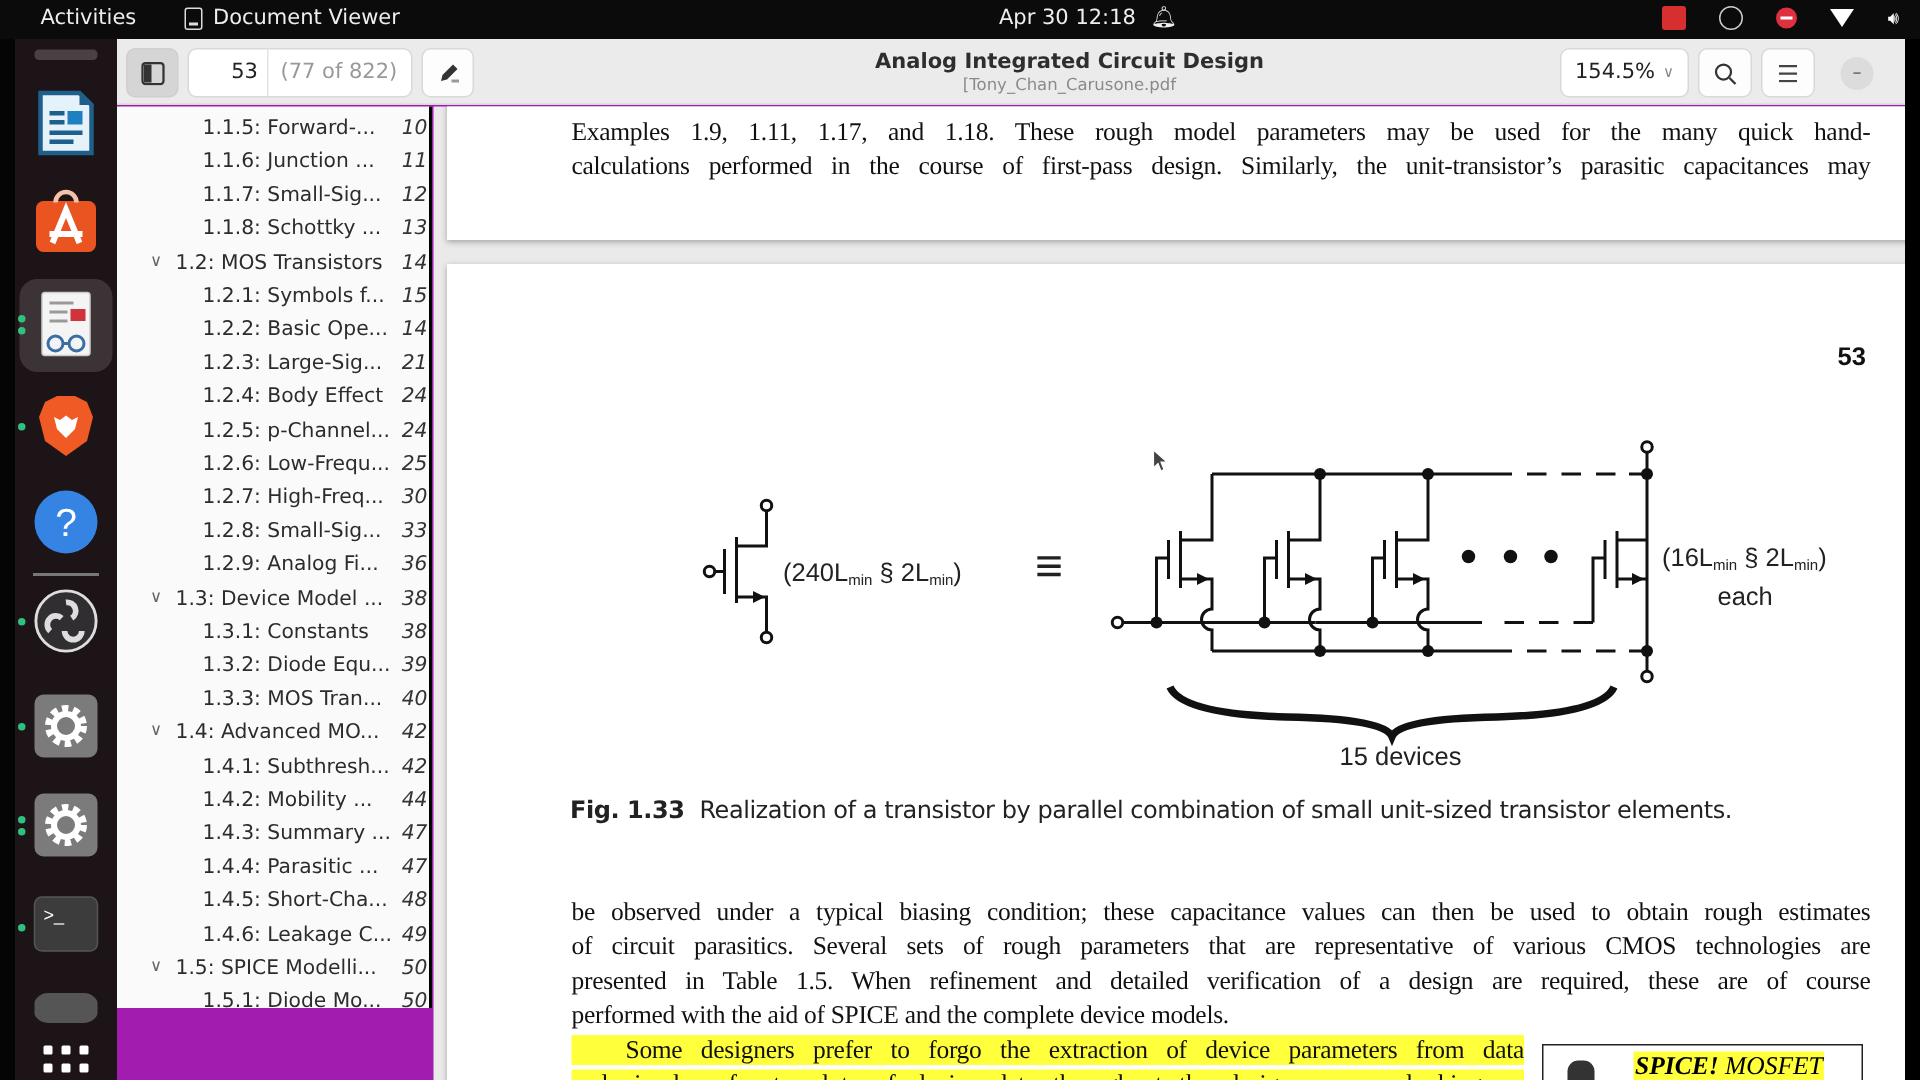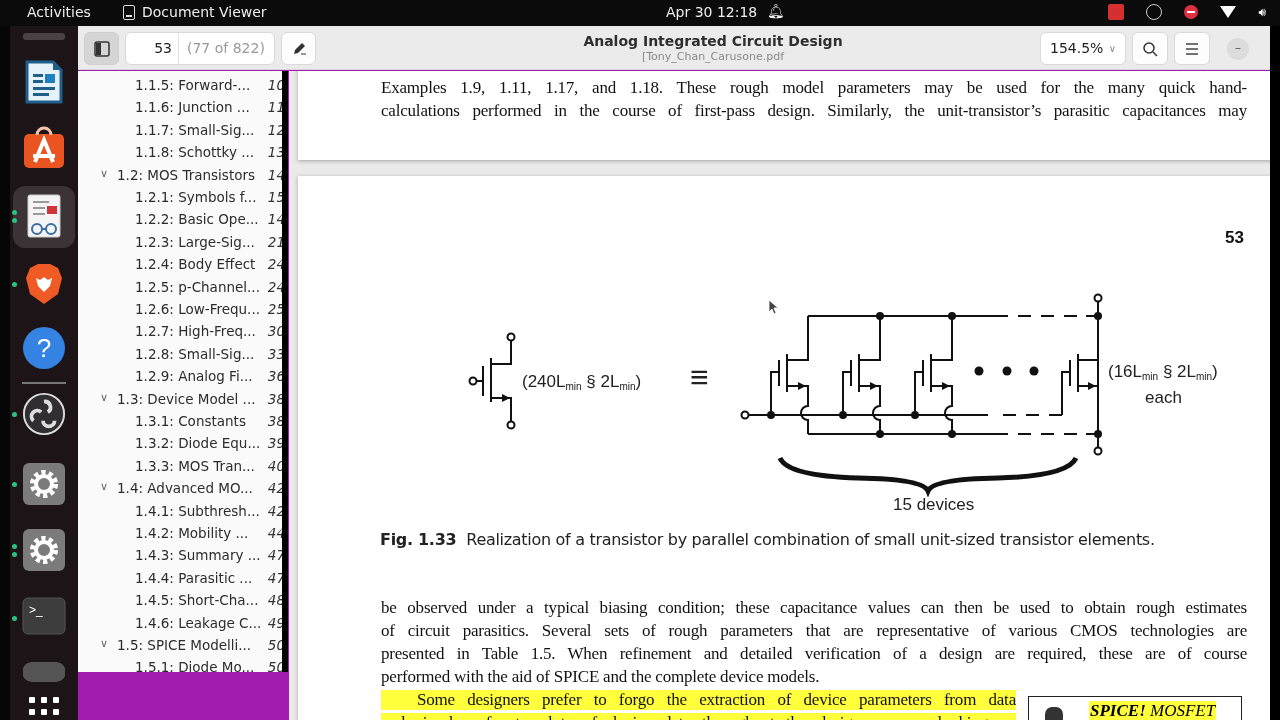--- a/index.html
+++ b/index.html
@@ -39,21 +39,21 @@
   .page-entry .num { width: 53px; text-align: right; padding-right: 6px; line-height: 31px; color: #222; border-right: 1px solid #e3e3e3; }
   .page-entry .count { padding-left: 8px; line-height: 31px; color: #999; }
   .title-block { position: absolute; left: 420px; width: 430px; top: 7px; text-align: center; }
   .title-block .t1 { font-size: 14px; font-weight: bold; color: #2e2e2e; font-family: "DejaVu Sans", sans-serif; }
   .title-block .t2 { font-size: 11px; color: #8a8a8a; margin-top: 1px; }
   .zoom-select { position: absolute; left: 962px; top: 6px; width: 86px; height: 33px; border-radius: 6px; background: #fff; border: 1px solid #d9d9d9; font-size: 14px; color: #222; line-height: 31px; padding-left: 9px; }
   .zoom-select .chev { position: absolute; right: 9px; top: 0; font-size: 10px; color: #888; }
   .minimize { position: absolute; left: 1149px; top: 12px; width: 22px; height: 22px; border-radius: 50%; background: #dcdcdc; color: #555; font-size: 12px; text-align: center; line-height: 20px; }
 
   
-  .sidebar { position: absolute; left: 0; top: 45px; width: 210px; height: 601px; background: #fafafa; border-right: 6px solid #000000; overflow: hidden; }
+  .sidebar { position: absolute; left: 0; top: 45px; width: 210px; height: 601px; background: #fafafa; border-right: 2px solid #000000; overflow: hidden; }
   .toc-item { position: absolute; left: 0; width: 210px; height: 22px; font-size: 13.5px; color: #2c2c2c; }
   .toc-item .lbl { position: absolute; top: 2px; white-space: nowrap; }
   .toc-item .pg { position: absolute; right: 3px; top: 2px; font-style: italic; color: #333; }
   .toc-item .exp { position: absolute; left: 22px; top: 2px; font-size: 11px; color: #666; }
   .toc-item.l2 .lbl { left: 57px; }
   .toc-item.l1 .lbl { left: 39px; }
   .toc-item.selected { background: #26a269; color: #e8fff0; }
   .toc-item.selected .pg { color: #e8fff0; }
 
   

